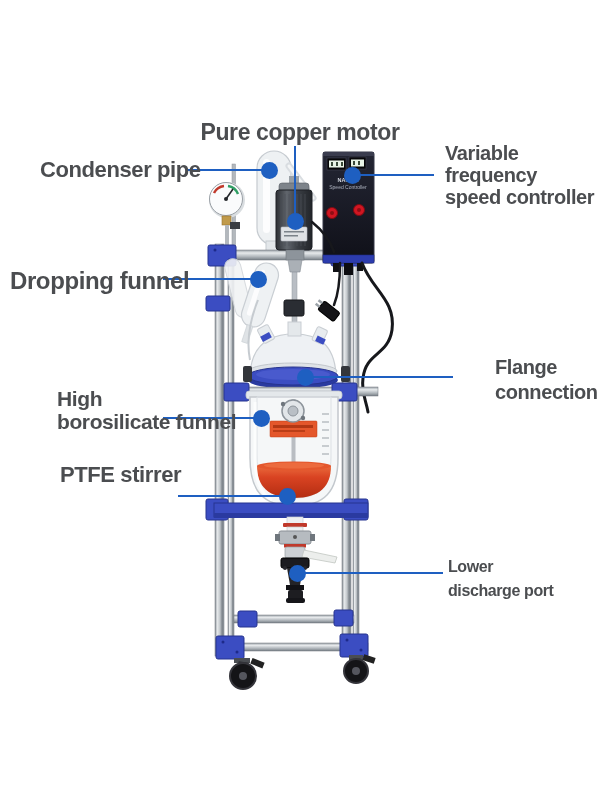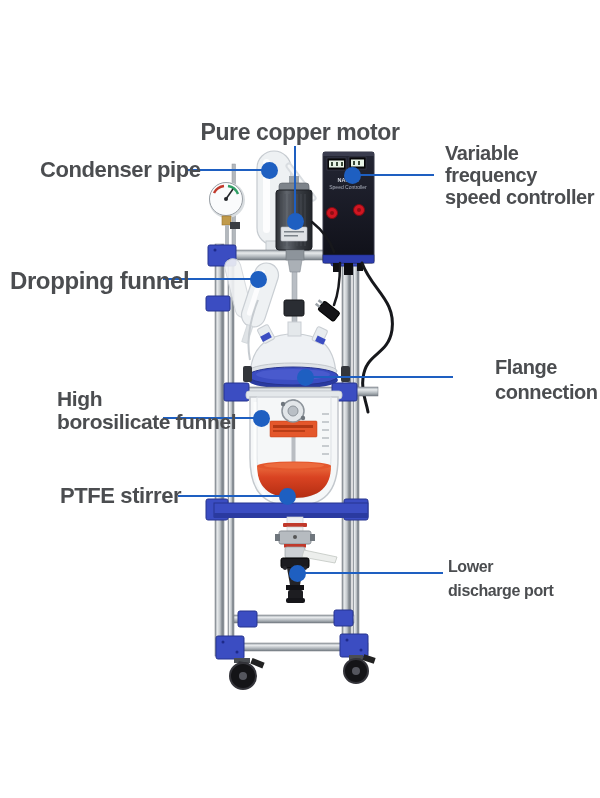--- a/index.html
+++ b/index.html
@@ -301,20 +301,20 @@
   <div class="callout" style="left:466px;top:355px;font-size:20px;line-height:25px;margin-left:29px;">
     <span class="ln">Flange</span>
     <span class="ln">connection</span>
   </div>
 
   <div class="callout" style="left:57px;top:388px;font-size:21px;line-height:22.5px;">
     <span class="ln">High</span>
     <span class="ln">borosilicate funnel</span>
   </div>
 
-  <div class="callout" style="left:60px;top:483px;font-size:22px;">PTFE stirrer</div>
+  <div class="callout" style="left:60px;top:462px;font-size:22px;">PTFE stirrer</div>
 
   <div class="callout" style="left:448px;top:555px;font-size:16px;line-height:24px;">
     <span class="ln">Lower</span>
     <span class="ln">discharge port</span>
   </div>
 
 </div>
 
 </body></html>

